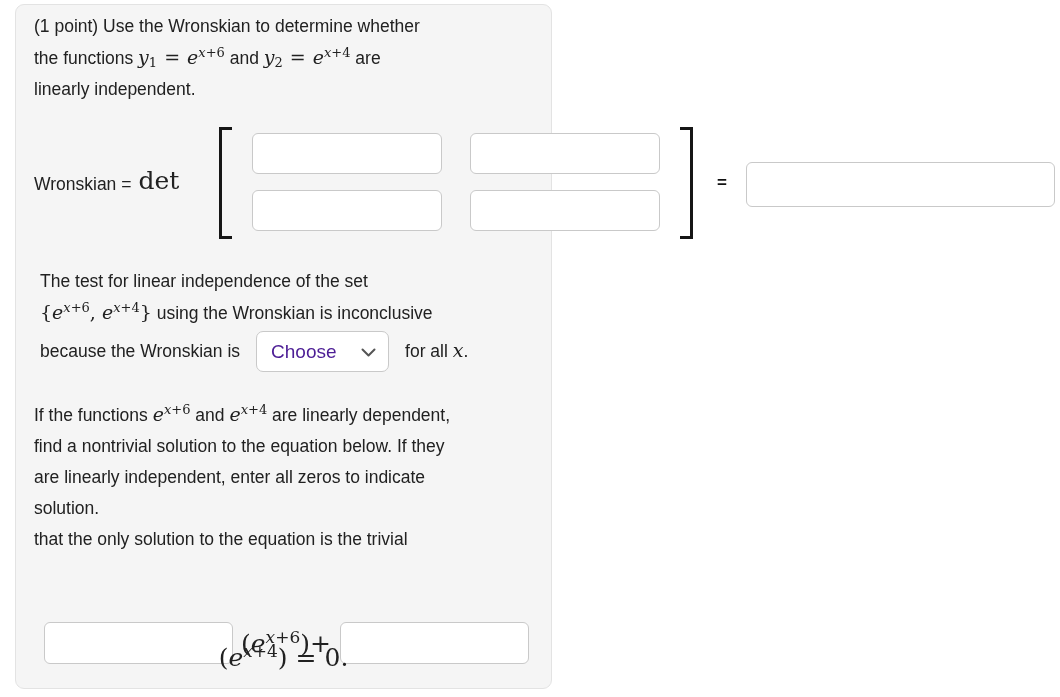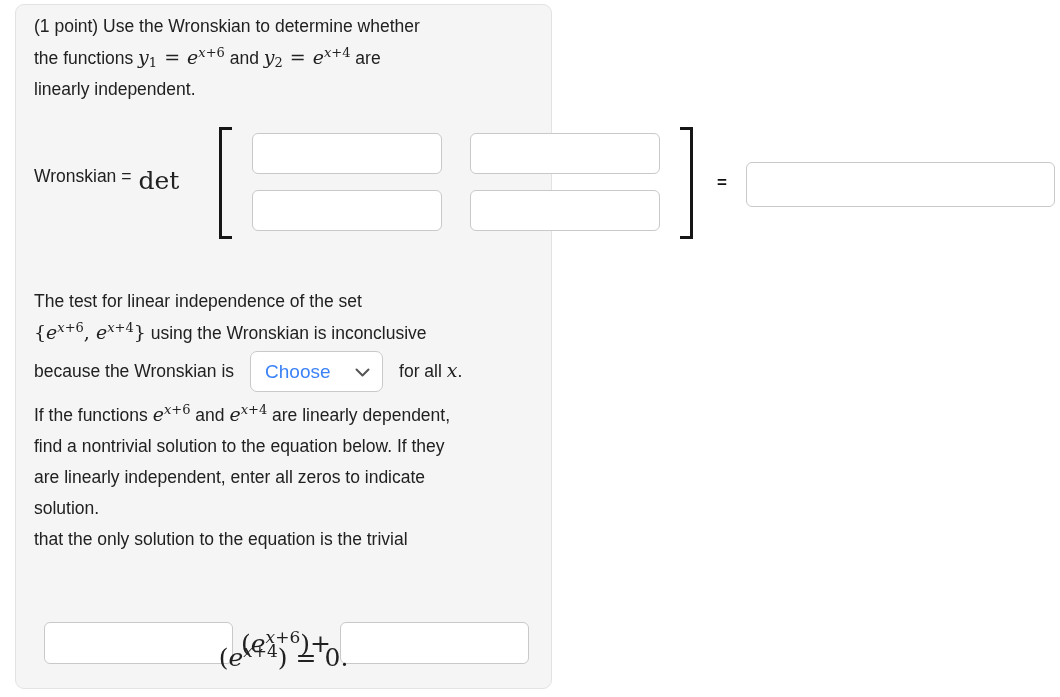--- a/index.html
+++ b/index.html
@@ -31,21 +31,21 @@
   .mi { font-family: "DejaVu Serif", serif; font-style: italic; font-size: 19px; }
   .mn { font-family: "DejaVu Serif", serif; font-style: normal; font-size: 19px; }
   .meq { font-family: "DejaVu Serif", serif; font-size: 19px; margin: 0 7px; }
   .msup { font-size: 13px; position: relative; top: -7px; line-height: 0; }
   .msup .mi, .msup .mn { font-size: 13px; }
   .msub { font-size: 13px; position: relative; top: 3px; line-height: 0; font-family: "DejaVu Serif", serif; }
 
   
   .wlabel {
     position: absolute; left: 34px; top: 166px;
-    display: flex; align-items: flex-start; gap: 7px; white-space: nowrap;
+    display: flex; align-items: flex-end; gap: 7px; white-space: nowrap;
   }
   .wlabel .sans { font-size: 17.5px; }
   .det { font-family: "DejaVu Serif", serif; font-size: 25px; }
 
   .bracket { position: absolute; top: 127px; width: 13px; height: 112px; }
   .bracket.left  { left: 219px; border-left: 3px solid #161616; border-top: 3px solid #161616; border-bottom: 3px solid #161616; }
   .bracket.right { left: 680px; border-right: 3px solid #161616; border-top: 3px solid #161616; border-bottom: 3px solid #161616; }
 
   .matrix {
     position: absolute; left: 252px; top: 133px;
@@ -73,21 +73,21 @@
   .test-line3 { display: flex; align-items: center; gap: 16px; height: 44px; white-space: nowrap; }
   .dropdown {
     display: flex; align-items: center; justify-content: space-between;
     width: 133px; height: 41px;
     background: #ffffff;
     border: 1px solid #c9c9c9;
     border-radius: 7px;
     padding: 0 12px 0 14px;
     cursor: default;
   }
-  .dropdown .value { font-size: 19px; color: #3b82f6; }
+  .dropdown .value { font-size: 19px; color: #4c1d95; }
   .dropdown svg { flex: 0 0 auto; margin-top: 2px; }
 
   
   .eq-row1 { position: absolute; left: 44px; top: 582px; display: flex; align-items: center; white-space: nowrap; margin-top: 40px; }
   .eq-row1 input.answer { width: 189px; height: 42px; }
   .eq-math { font-family: "DejaVu Serif", serif; font-size: 25px; }
   .eq-math .mi { font-size: 25px; }
   .eq-math .msup { font-size: 17px; top: -9px; }
   .eq-math .msup .mi, .eq-math .msup .mn { font-size: 17px; }
   .eq-term1 { margin: 0 9px 0 8px; }
@@ -120,21 +120,21 @@
     <input type="text" class="answer" value="" style="">
     <input type="text" class="answer" value="" style="">
   </div>
 
   <div class="bracket right"></div>
 
   <div class="eqsign">=</div>
 
   <input type="text" class="answer result" value="" style="">
 
-  <div class="textblock" style="left:34px; top:266px;margin-top:20px;">
+  <div class="textblock" style="left:40px; top:266px;">
     <div class="line" style="line-height:30px;"><span>The test for linear independence of the set</span></div>
     <div class="line" style="line-height:32px;"><span class="mn">{</span><span class="mi">e</span><span class="msup"><span class="mi">x</span><span class="mn">+6</span></span><span class="mn">, </span><span class="mi">e</span><span class="msup"><span class="mi">x</span><span class="mn">+4</span></span><span class="mn">}</span><span> using the Wronskian is inconclusive</span></div>
     <div class="test-line3">
       <span>because the Wronskian is</span>
       <div class="dropdown">
         <span class="value">Choose</span>
         <svg width="15" height="9" viewBox="0 0 15 9">
             <polyline points="1.5,1.5 7.5,7.5 13.5,1.5" fill="none" stroke="#555555" stroke-width="2" stroke-linecap="round" stroke-linejoin="round"></polyline>
           </svg>
       </div>

